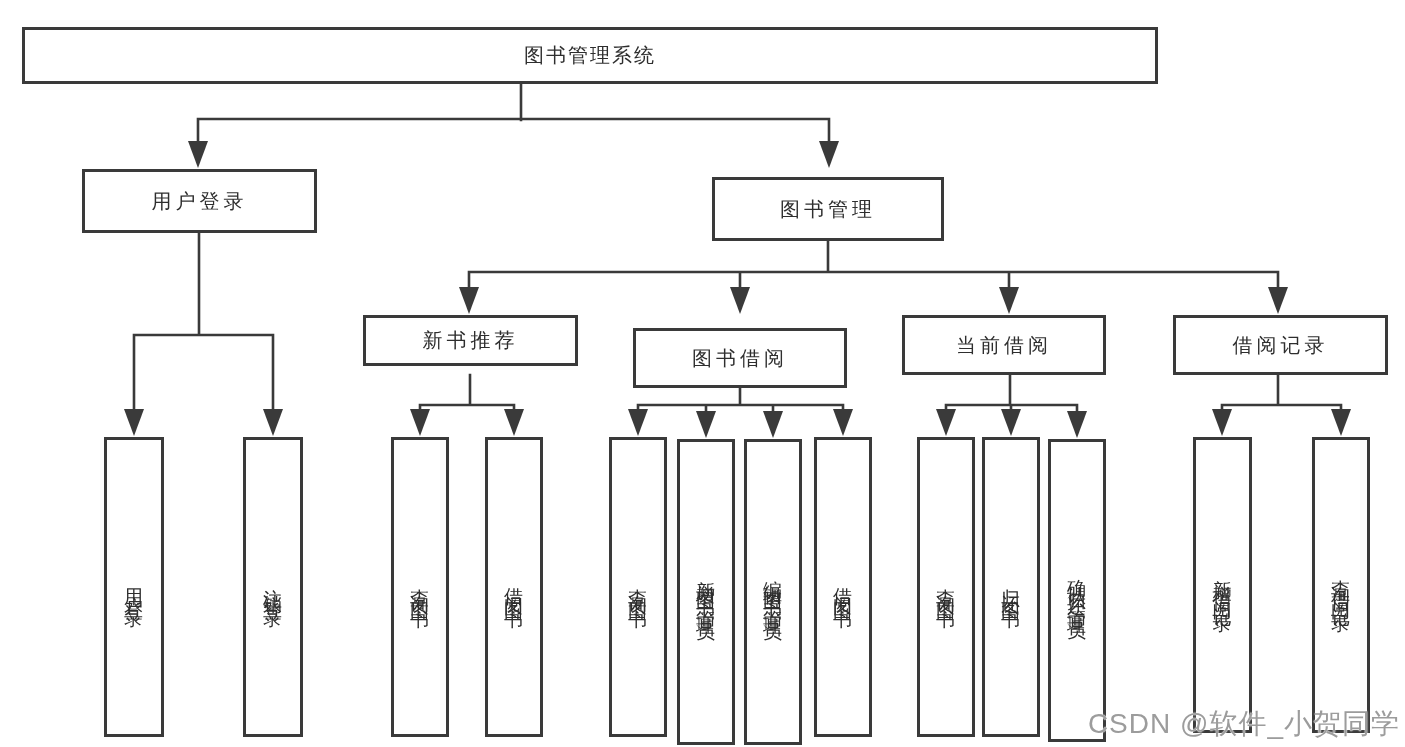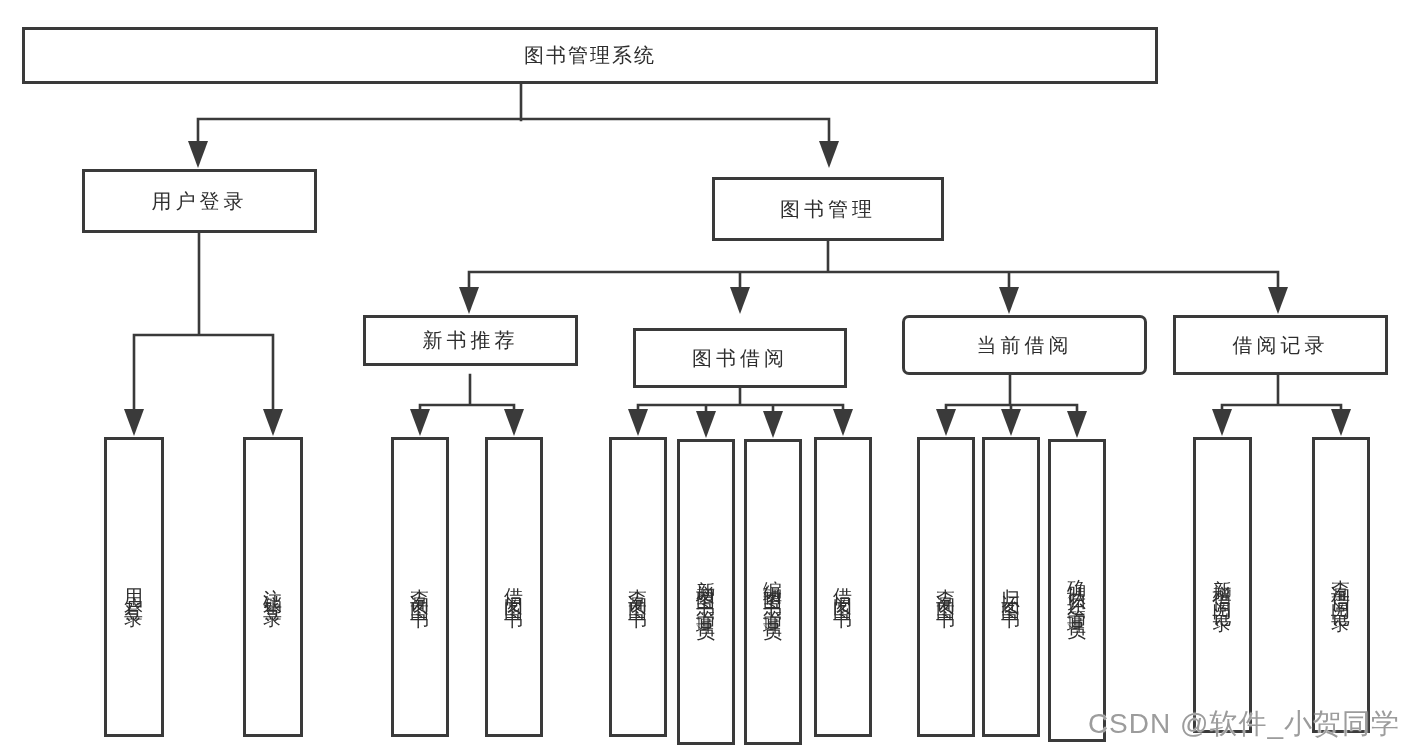--- a/index.html
+++ b/index.html
@@ -88,21 +88,21 @@
   <div class="hbox" style="left:712px;top:169px;width:232px;height:64px;margin-top:8px;">
     <span>图书管理</span>
   </div>
 
   <div class="hbox" style="left:363px;top:315px;width:215px;height:51px;">
     <span>新书推荐</span>
   </div>
   <div class="hbox" style="left:633px;top:315px;width:214px;height:60px;margin-top:13px;">
     <span>图书借阅</span>
   </div>
-  <div class="hbox" style="left:902px;top:315px;width:245px;height:60px;border-radius:7px;">
+  <div class="hbox" style="left:902px;top:315px;width:204px;height:60px;">
     <span>当前借阅</span>
   </div>
   <div class="hbox" style="left:1173px;top:315px;width:215px;height:60px;text-align:right;">
     <span>借阅记录</span>
   </div>
 
   <div class="vbox" style="left:104px;width:60px;">
     <span>用户登录</span>
   </div>
   <div class="vbox" style="left:243px;width:60px;">

